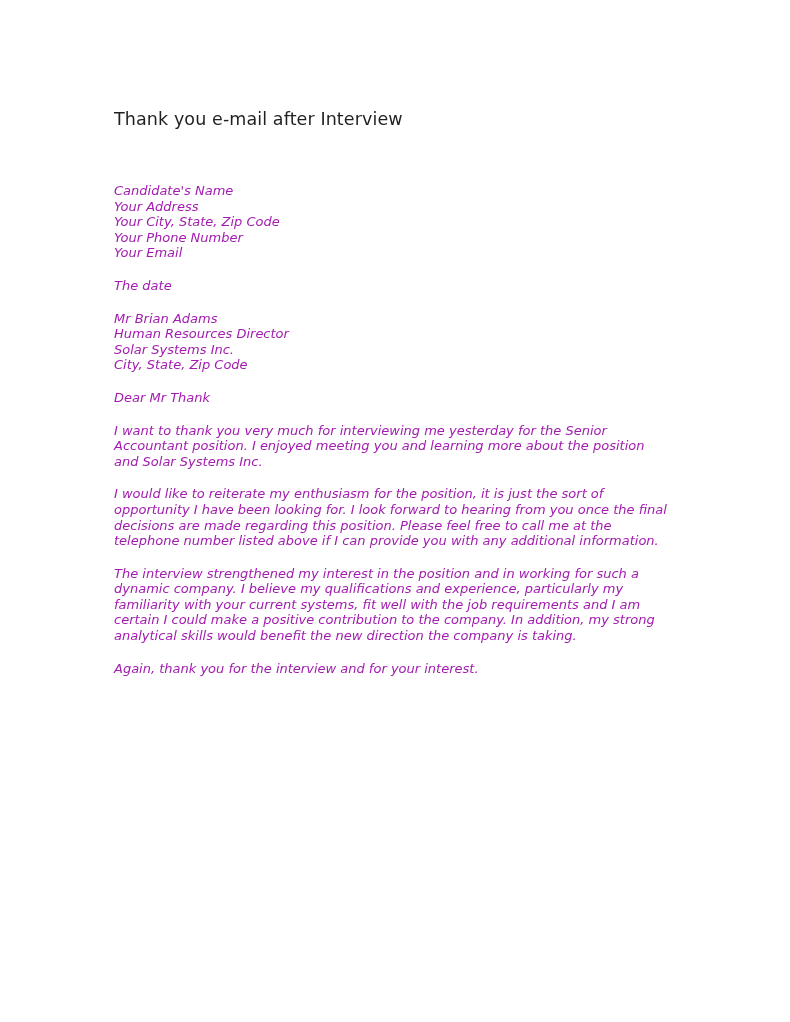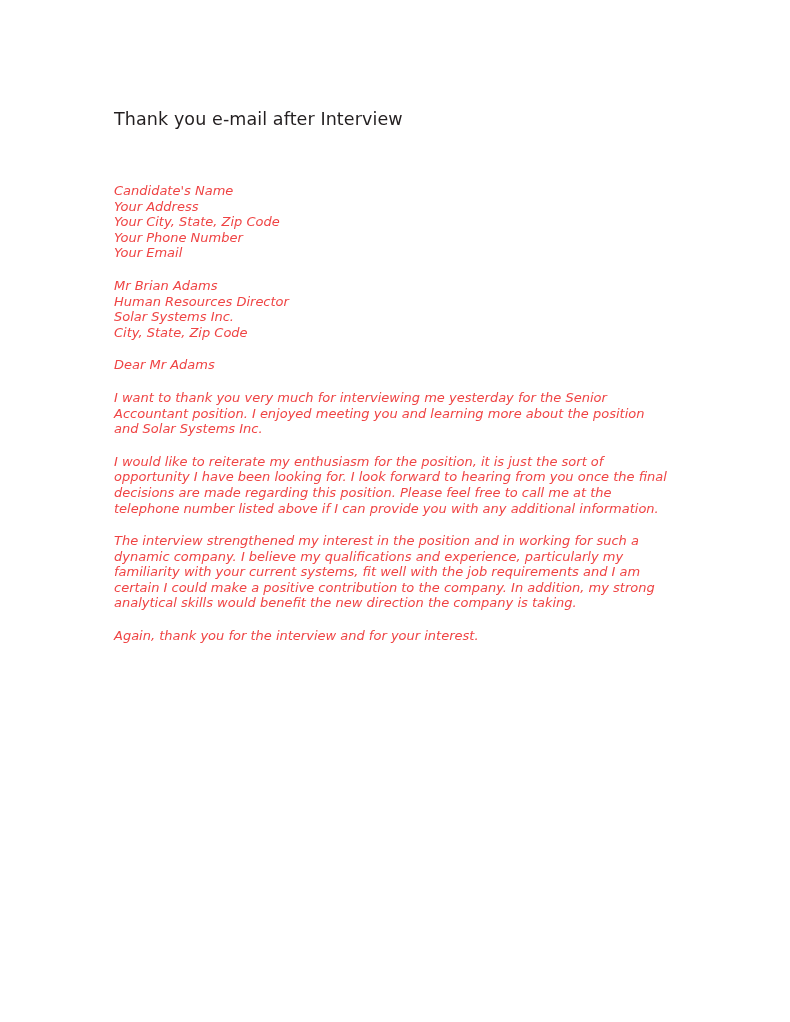--- a/index.html
+++ b/index.html
@@ -40,21 +40,21 @@
     white-space: nowrap;
   }
   .letter-body {
     margin-top: 53px;
   }
   .block {
     font-family: "DejaVu Sans", sans-serif;
     font-style: italic;
     font-size: 13px;
     line-height: 15.6px;
-    color: #ef4444;
+    color: #a21caf;
     margin: 0 0 17px 0;
     white-space: pre-line;
   }
   .block:last-child {
     margin-bottom: 0;
   }
 </style>
 </head>
 <body>
 
@@ -64,27 +64,28 @@
     <h1 class="doc-title">Thank you e-mail after Interview</h1>
 
     <div class="letter-body">
 
       <p class="block">Candidate's Name
 Your Address
 Your City, State, Zip Code
 Your Phone Number
 Your Email</p>
 
+      <p class="block">The date</p>
 
       <p class="block">Mr Brian Adams
 Human Resources Director
 Solar Systems Inc.
 City, State, Zip Code</p>
 
-      <p class="block">Dear Mr Adams</p>
+      <p class="block">Dear Mr Thank</p>
 
       <p class="block">I want to thank you very much for interviewing me yesterday for the Senior
 Accountant position. I enjoyed meeting you and learning more about the position
 and Solar Systems Inc.</p>
 
       <p class="block">I would like to reiterate my enthusiasm for the position, it is just the sort of
 opportunity I have been looking for. I look forward to hearing from you once the final
 decisions are made regarding this position. Please feel free to call me at the
 telephone number listed above if I can provide you with any additional information.</p>
 

